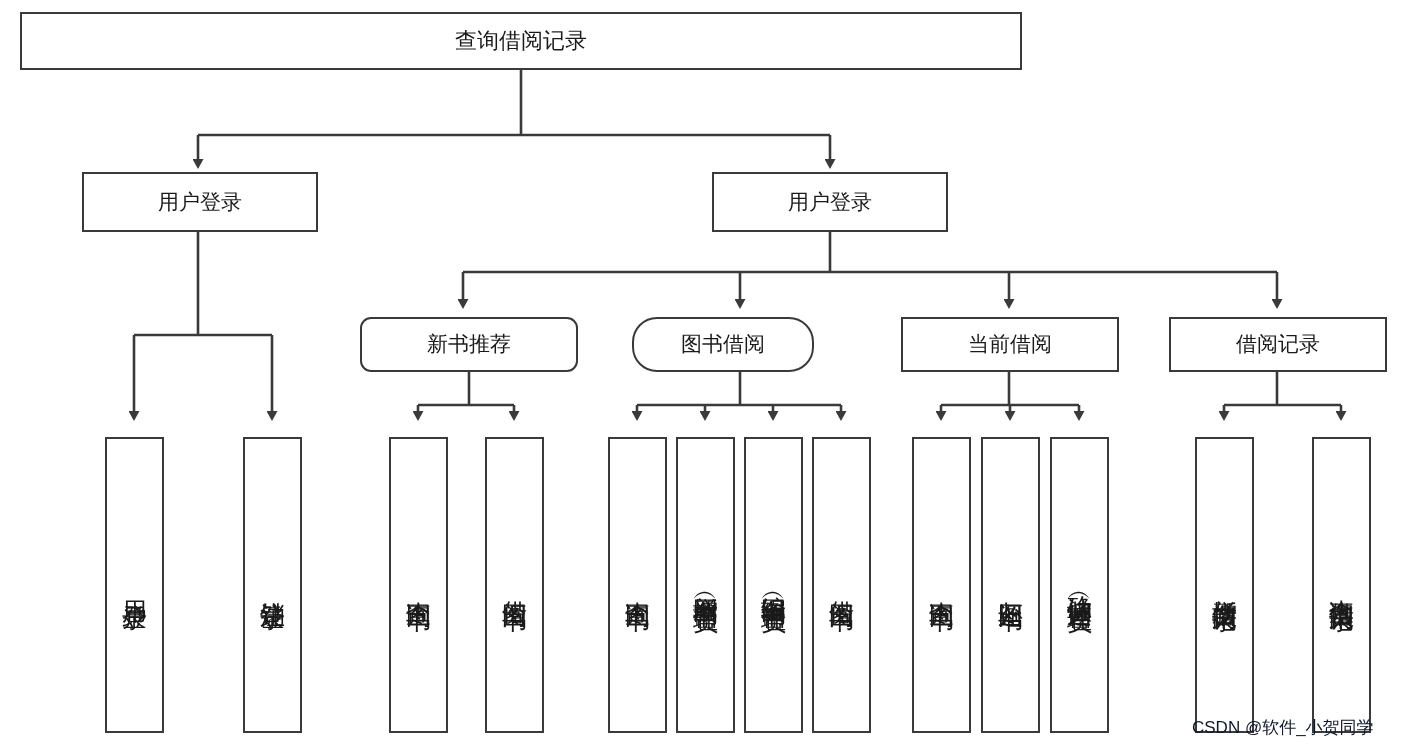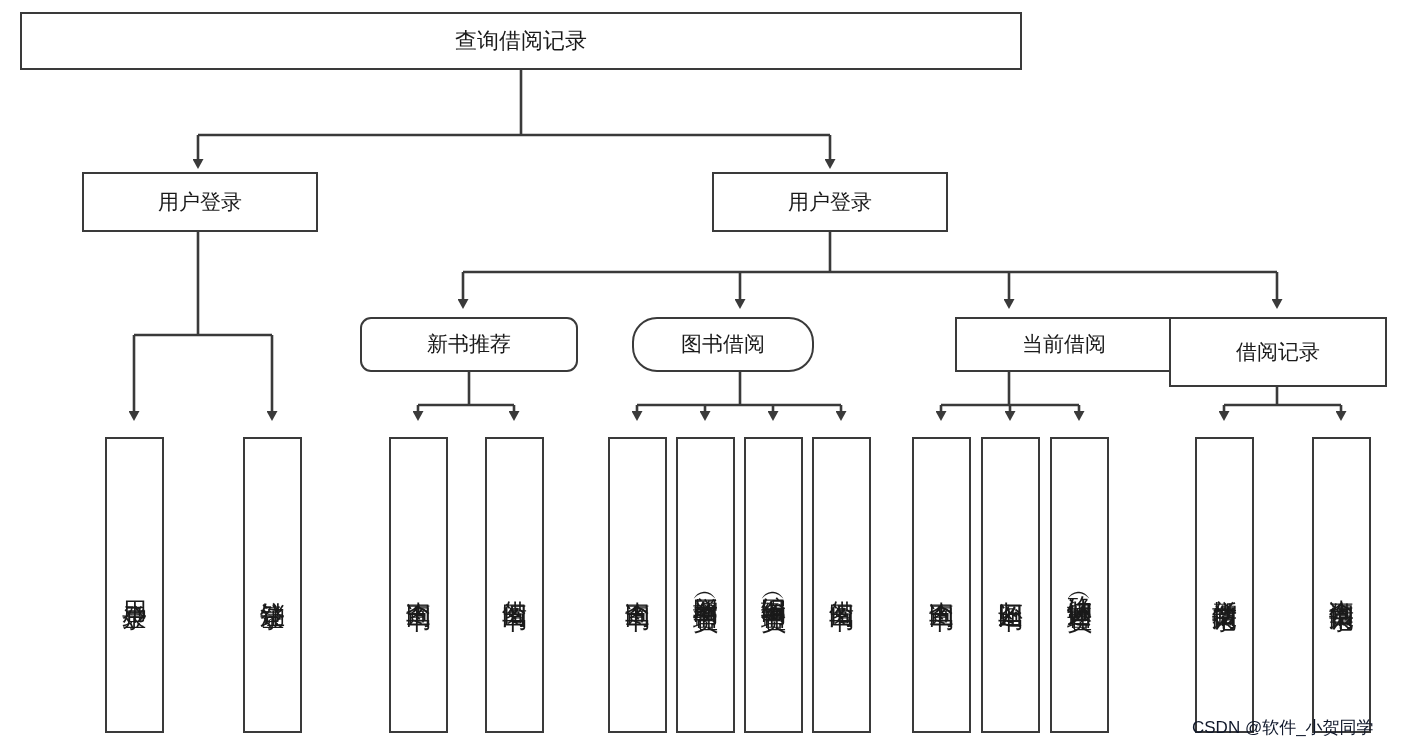--- a/index.html
+++ b/index.html
@@ -133,24 +133,24 @@
   <div class="node h-node" style="left:712px; top:172px; width:236px; height:60px;">
     <span class="node-label">用户登录</span>
   </div>
 
   <div class="node h-node" style="left:360px; top:317px; width:218px; height:55px;border-radius:11px;">
     <span class="node-label">新书推荐</span>
   </div>
   <div class="node h-node" style="left:632px; top:317px; width:182px; height:55px;border-radius:25px;">
     <span class="node-label">图书借阅</span>
   </div>
-  <div class="node h-node" style="left:955px; top:317px; width:218px; height:55px;">
+  <div class="node h-node" style="left:901px; top:317px; width:218px; height:55px;">
     <span class="node-label">当前借阅</span>
   </div>
-  <div class="node h-node" style="left:1169px; top:317px; width:218px; height:70px;">
+  <div class="node h-node" style="left:1169px; top:317px; width:218px; height:55px;">
     <span class="node-label">借阅记录</span>
   </div>
 
   <div class="node v-node" style="left:105px; top:437px; width:59px; height:296px;">
     <span class="node-label">用户登录</span>
   </div>
   <div class="node v-node" style="left:243px; top:437px; width:59px; height:296px;">
     <span class="node-label">注销登录</span>
   </div>
 

